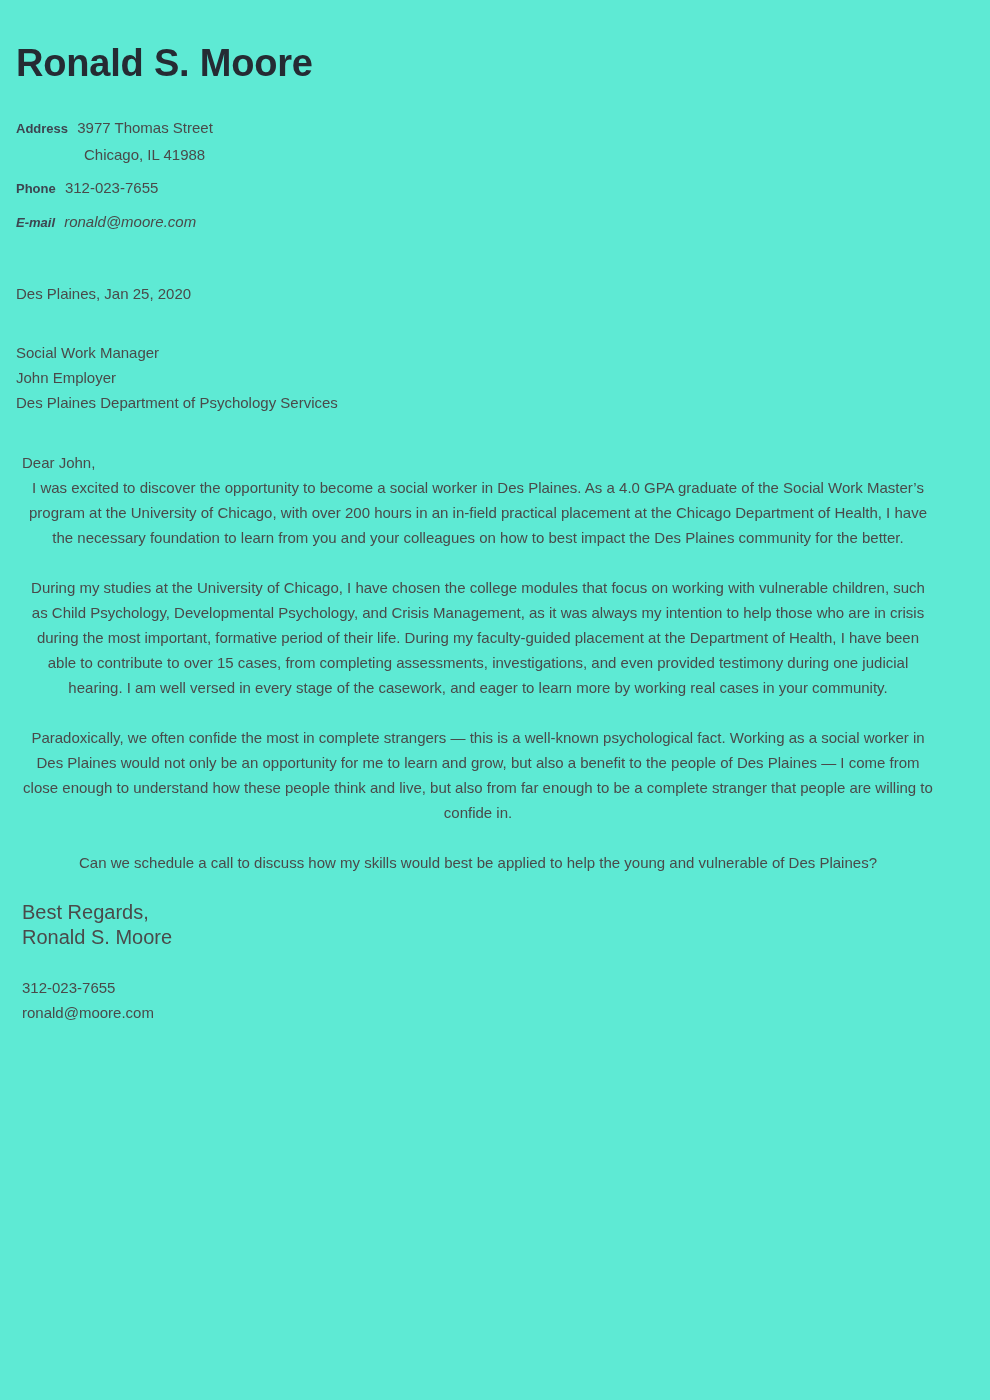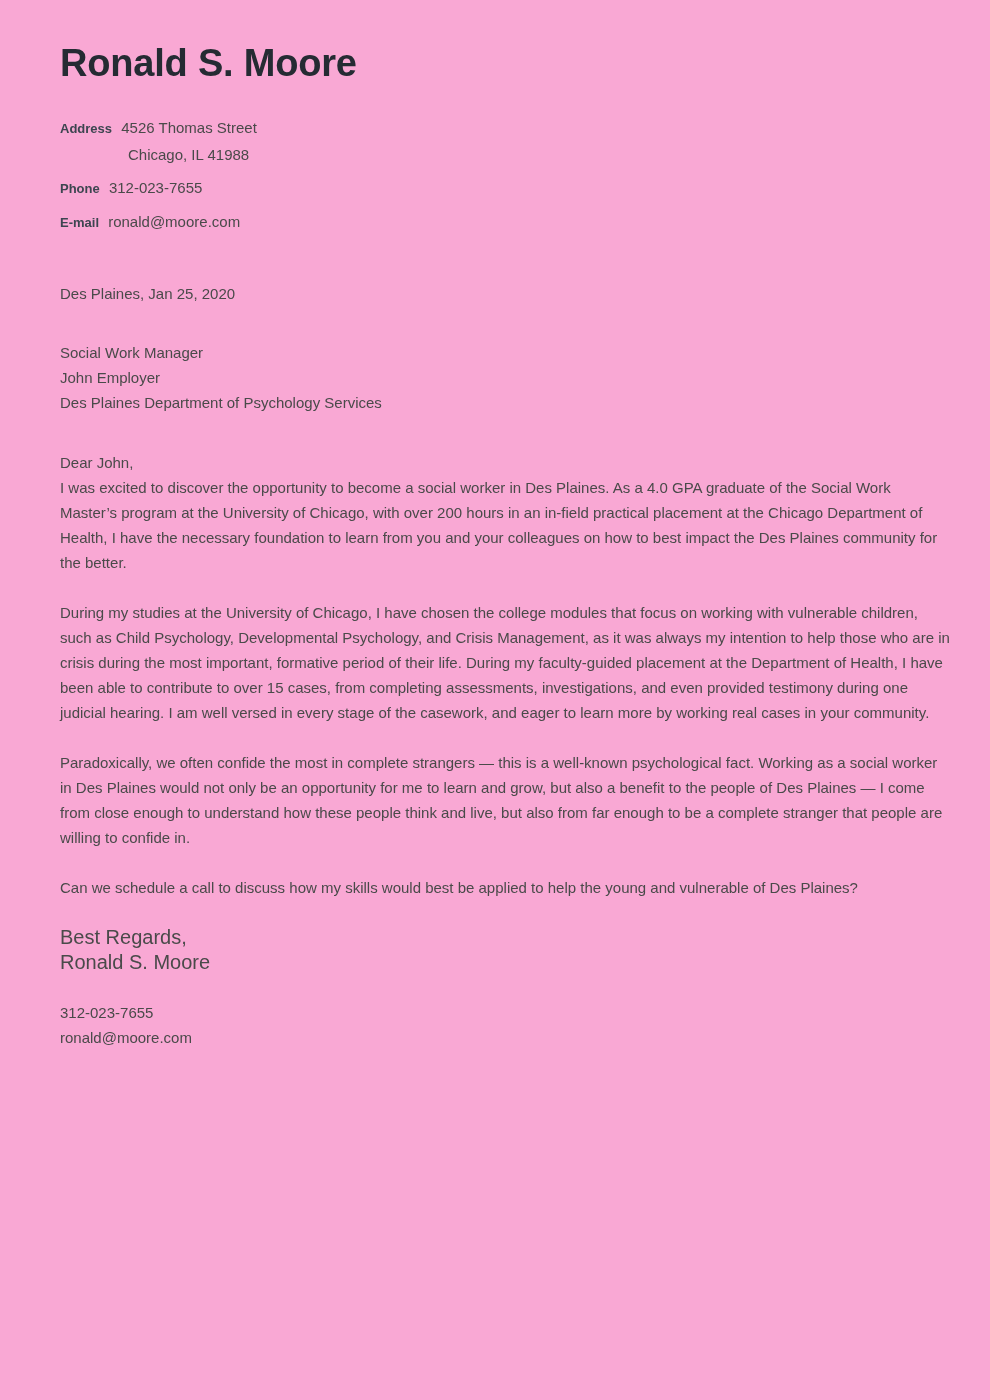--- a/index.html
+++ b/index.html
@@ -12,22 +12,22 @@
     width: 990px;
     min-height: 1400px;
     font-family: "Liberation Sans", "DejaVu Sans", sans-serif;
     color: #4a4a4a;
     -webkit-font-smoothing: antialiased;
   }
   .page {
     width: 990px;
     min-height: 1400px;
     box-sizing: border-box;
-    padding: 40px 40px 40px 60px;
-    background: #f9a8d4;
+    padding: 40px 40px 40px 16px;
+    background: #5eead4;
     position: relative;
   }
 
   
   .doc-name {
     margin: 0;
     padding: 0 0 0 0;
     font-size: 38px;
     line-height: 46px;
     font-weight: bold;
@@ -39,21 +39,21 @@
   .contact-block {
     margin-top: 32px;
   }
   .contact-row {
     display: block;
     font-size: 15px;
     line-height: 20px;
     margin-bottom: 13px;
     white-space: nowrap;
   }
-  .contact-row:last-child { margin-bottom: 0; }
+  .contact-row:last-child { margin-bottom: 0; font-style: italic; }
   .contact-label {
     font-weight: bold;
     color: #3d4550;
     font-size: 13px;
   }
   .contact-value {
     color: #4a4a4a;
     font-size: 15px;
     margin-left: 5px;
   }
@@ -80,33 +80,34 @@
     display: block;
     font-size: 15px;
     line-height: 25px;
     color: #4a4a4a;
   }
 
   
   .letter-body {
     margin-top: 35px;
     max-width: 912px;
+    margin-left: 6px;
   }
   .salutation {
     font-size: 15px;
     line-height: 25px;
     color: #4a4a4a;
     margin: 0;
   }
   .body-paragraph {
     font-size: 15px;
     line-height: 25px;
     color: #4a4a4a;
     margin: 0;
-    text-align: left;
+    text-align: center;
   }
   .body-paragraph.spaced { margin-top: 25px; }
 
   
   .signoff-block {
     margin-top: 25px;
   }
   .signoff-line {
     display: block;
     font-size: 20px;
@@ -127,21 +128,21 @@
 <body>
 
 <div class="page">
 
   <h1 class="doc-name">Ronald S. Moore</h1>
 
   <div class="contact-block">
 
     <div class="contact-row">
       <span class="contact-label">Address</span>
-      <span class="contact-value">4526 Thomas Street</span>
+      <span class="contact-value">3977 Thomas Street</span>
       <span class="contact-subline">Chicago, IL 41988</span>
     </div>
 
     <div class="contact-row">
       <span class="contact-label">Phone</span>
       <span class="contact-value">312-023-7655</span>
     </div>
 
     <div class="contact-row">
       <span class="contact-label">E-mail</span>

